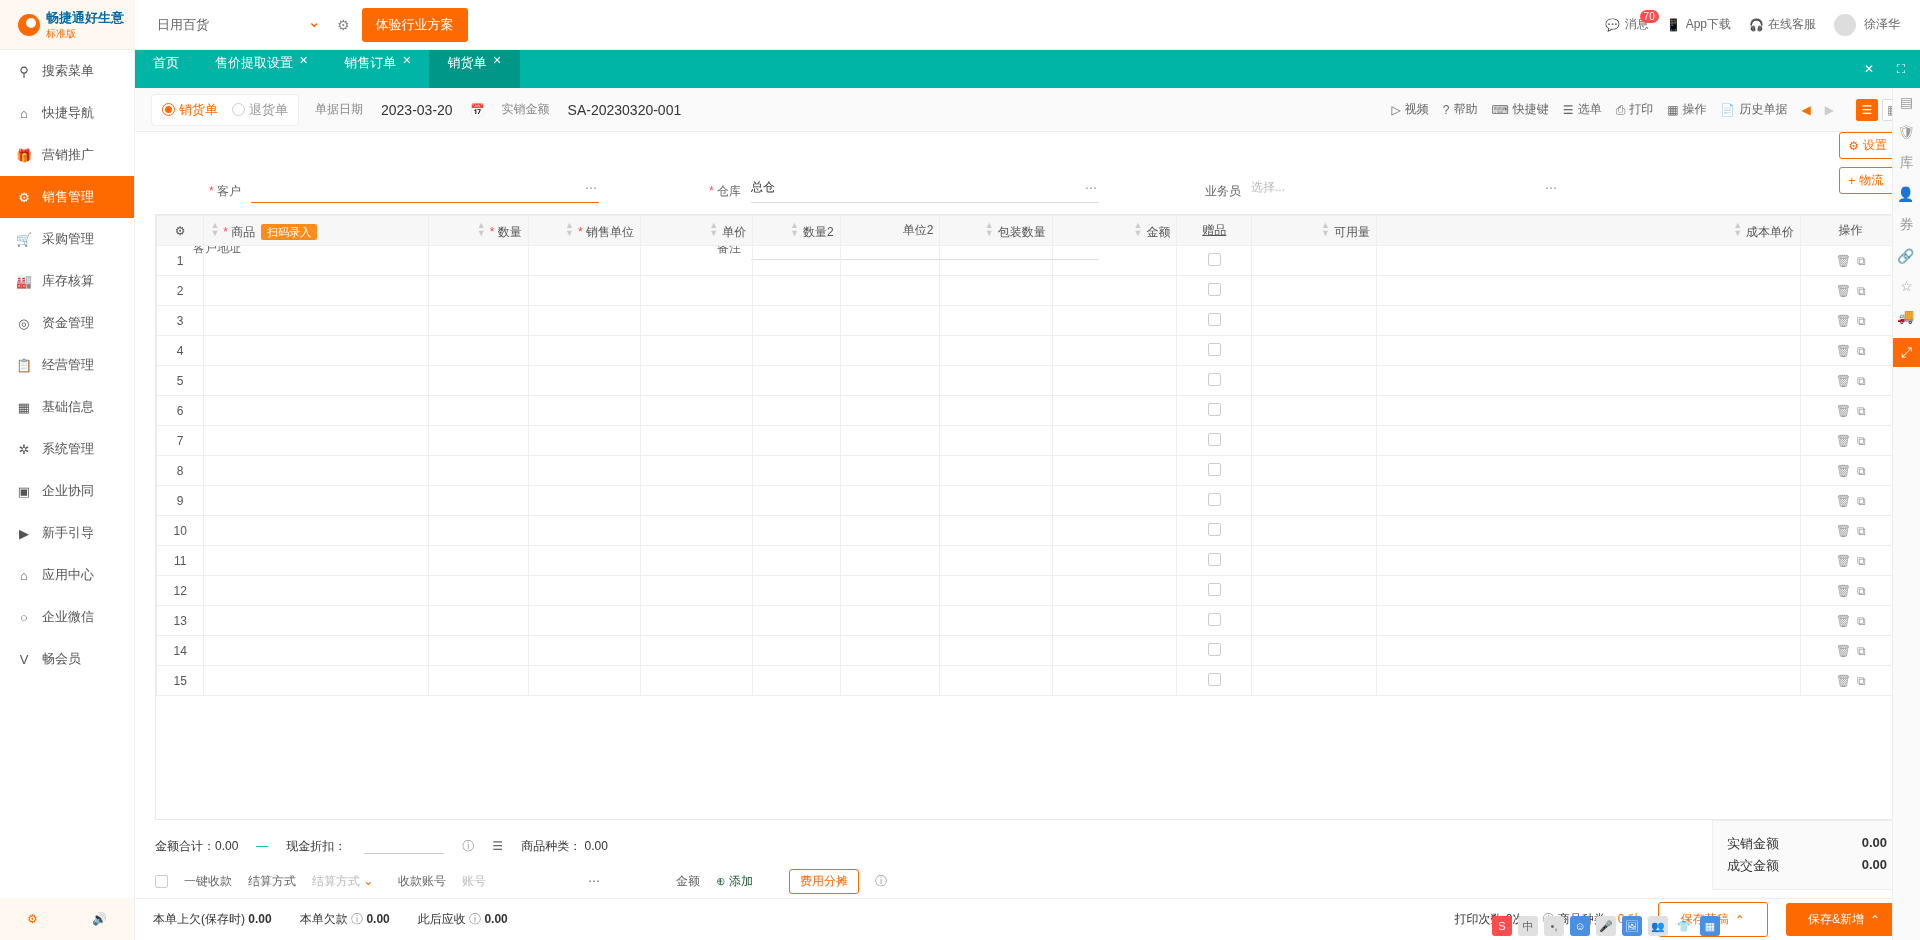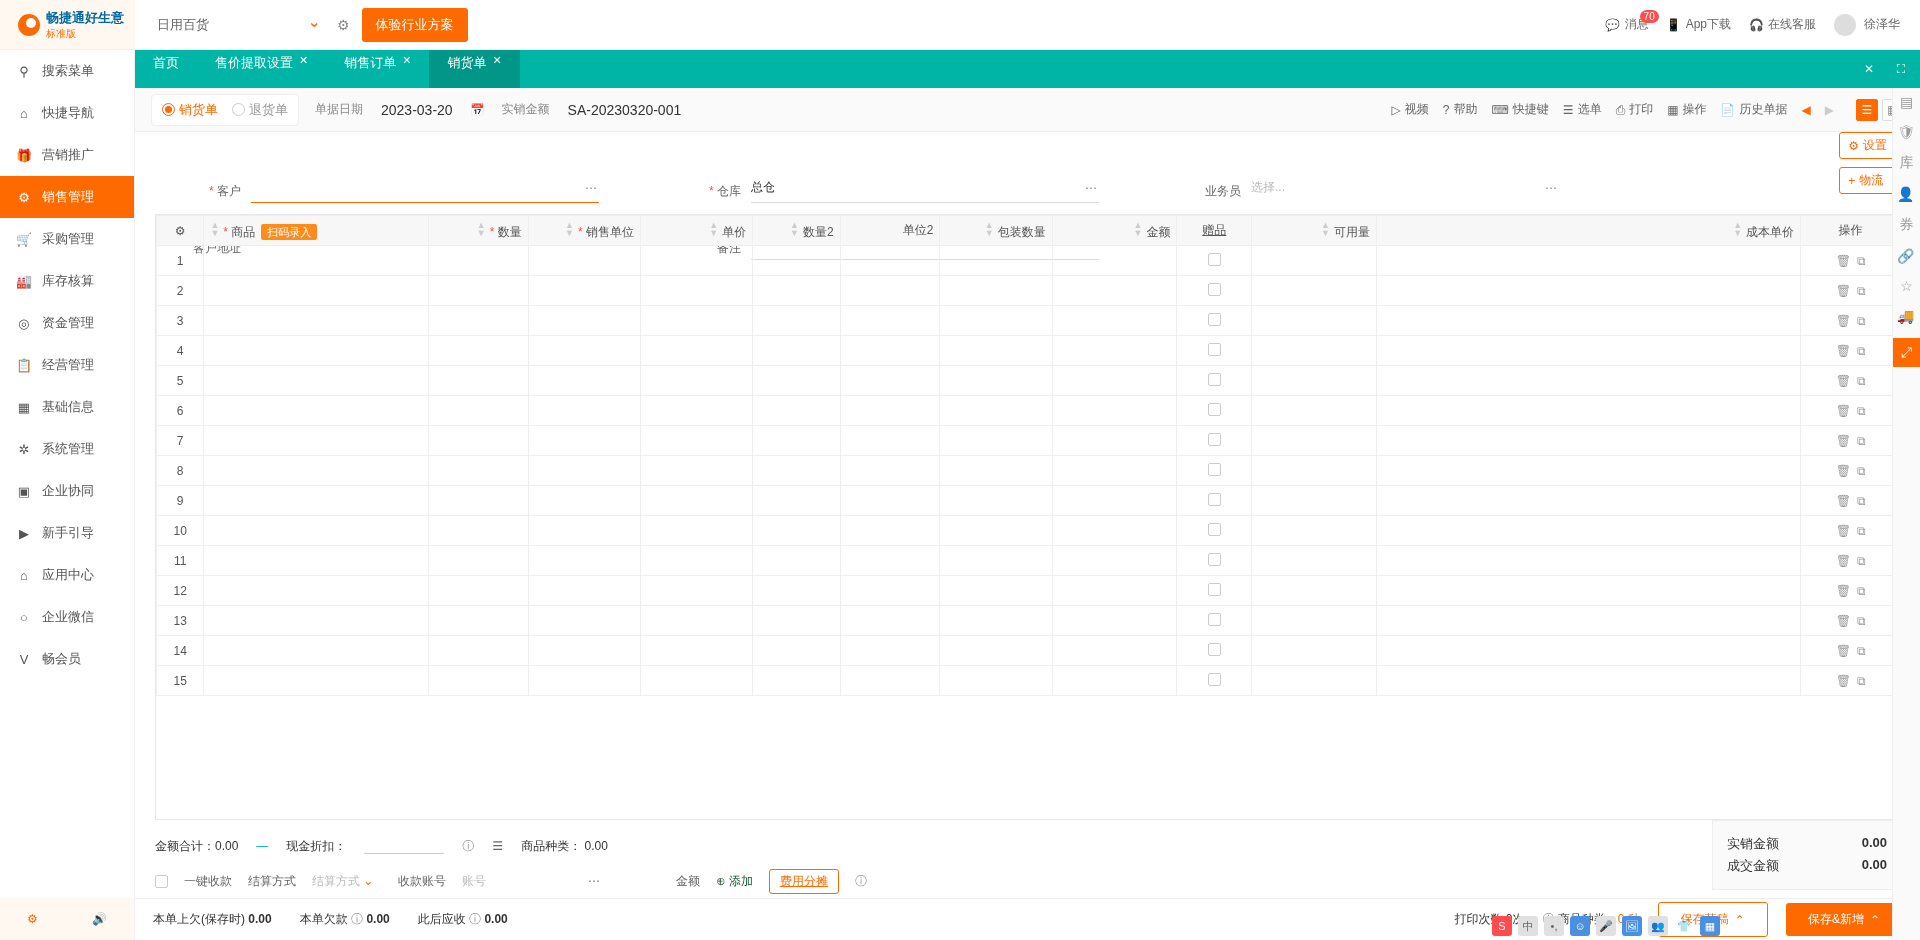--- a/index.html
+++ b/index.html
@@ -614,21 +614,21 @@
 <div class="summary2">
   <span class="chk2"></span>
   <span>一键收款</span>
   <span>结算方式</span>
   <span class="sel-like"><span style="color:#bbb;">结算方式</span> <span class="dd">⌄</span></span>
   <span>收款账号</span>
   <span class="sel-like"><span style="color:#bbb;">账号</span></span>
   <span style="margin-left:40px;">⋯</span>
   <span style="margin-left:60px;">金额</span>
   <span class="add-link"><span>⊕</span> <span>添加</span></span>
-  <span class="fee-btn" style="text-decoration:underline;">费用分摊</span>
+  <span class="fee-btn" style="margin-left:20px;">费用分摊</span>
   <span style="color:#999;">ⓘ</span>
 </div>
 
 <div class="bottom-bar">
   <div class="bb-left">
     <span><span>本单上欠(保存时)</span> <b>0.00</b></span>
     <span><span>本单欠款</span> <span style="color:#999;">ⓘ</span> <b>0.00</b></span>
     <span><span>此后应收</span> <span style="color:#999;">ⓘ</span> <b>0.00</b></span>
   </div>
   <div class="bb-right">

